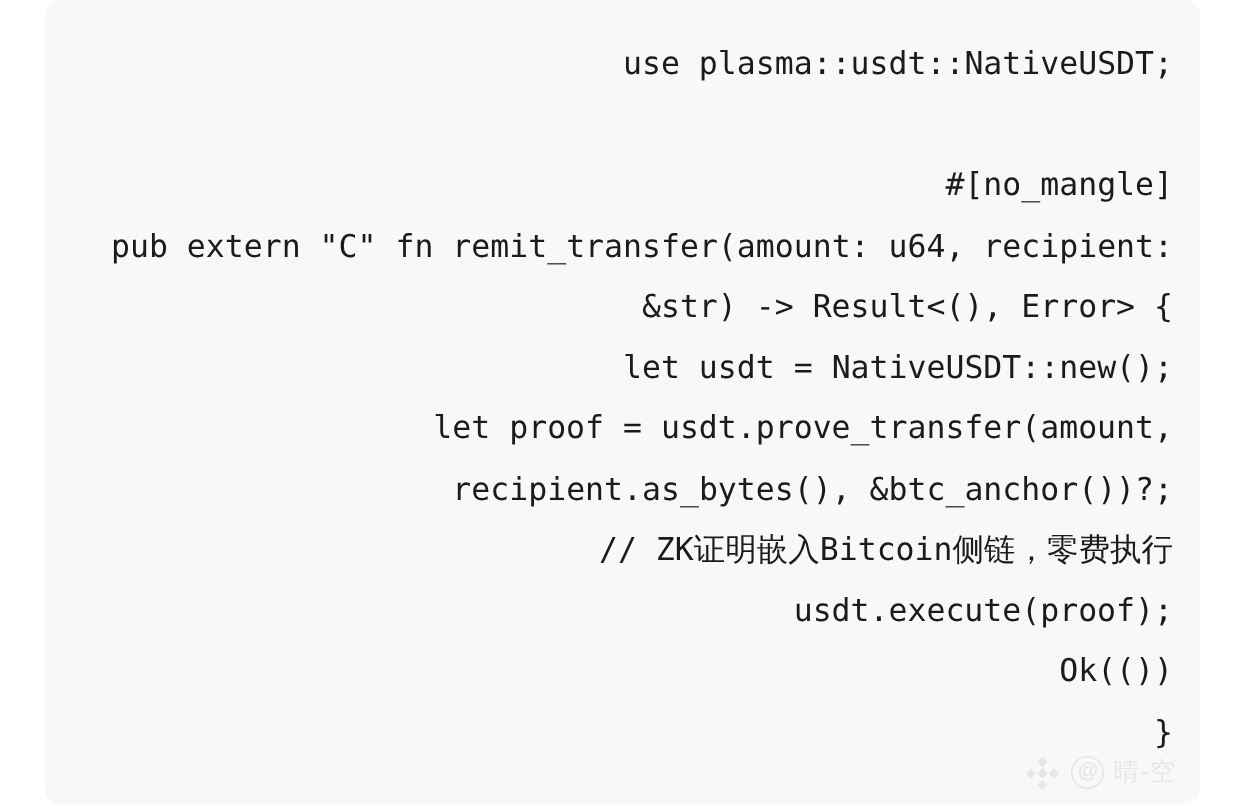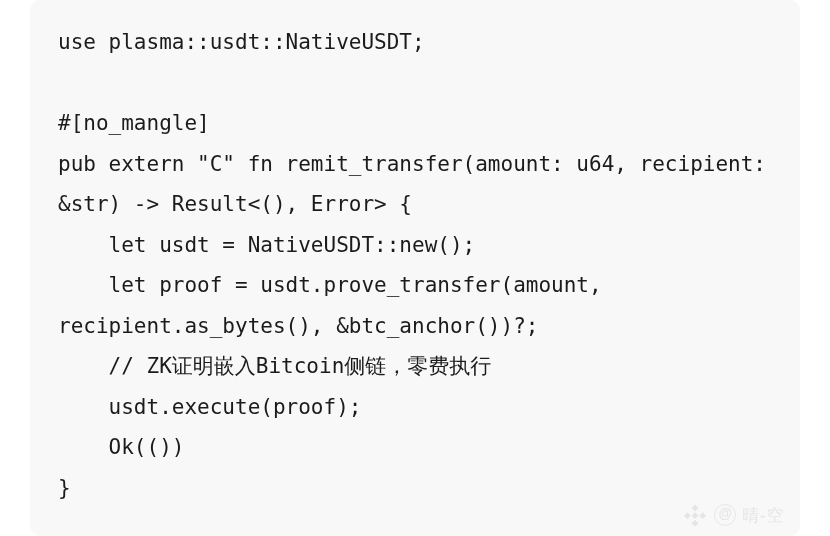--- a/index.html
+++ b/index.html
@@ -35,20 +35,21 @@
   }
 
   .code-scroll {
     position: absolute;
     left: 0;
     top: 0;
     right: 0;
     bottom: 0;
     padding: 22px 18px 23px 28px;
     box-sizing: border-box;
+    text-align: right;
   }
 
   pre.code {
     margin: 0;
     padding: 0;
     font-family: "DejaVu Sans Mono", "Liberation Mono", monospace;
     font-size: 21px;
     line-height: 40.5px;
     color: #1b1b1b;
     white-space: pre-wrap;

